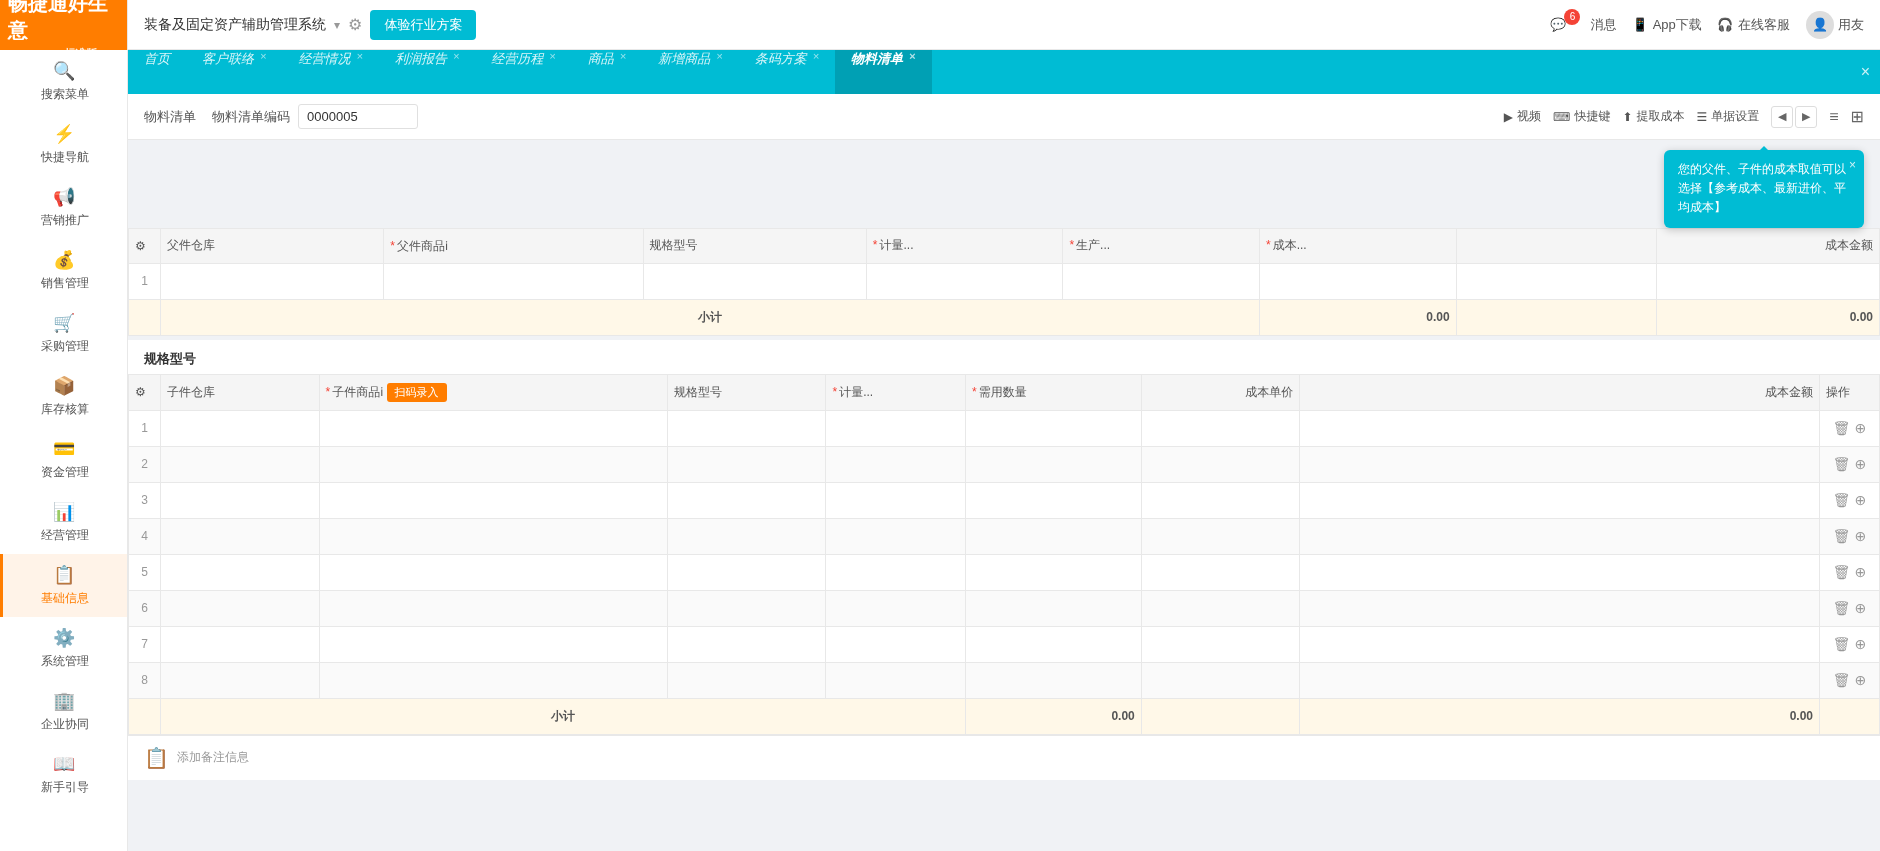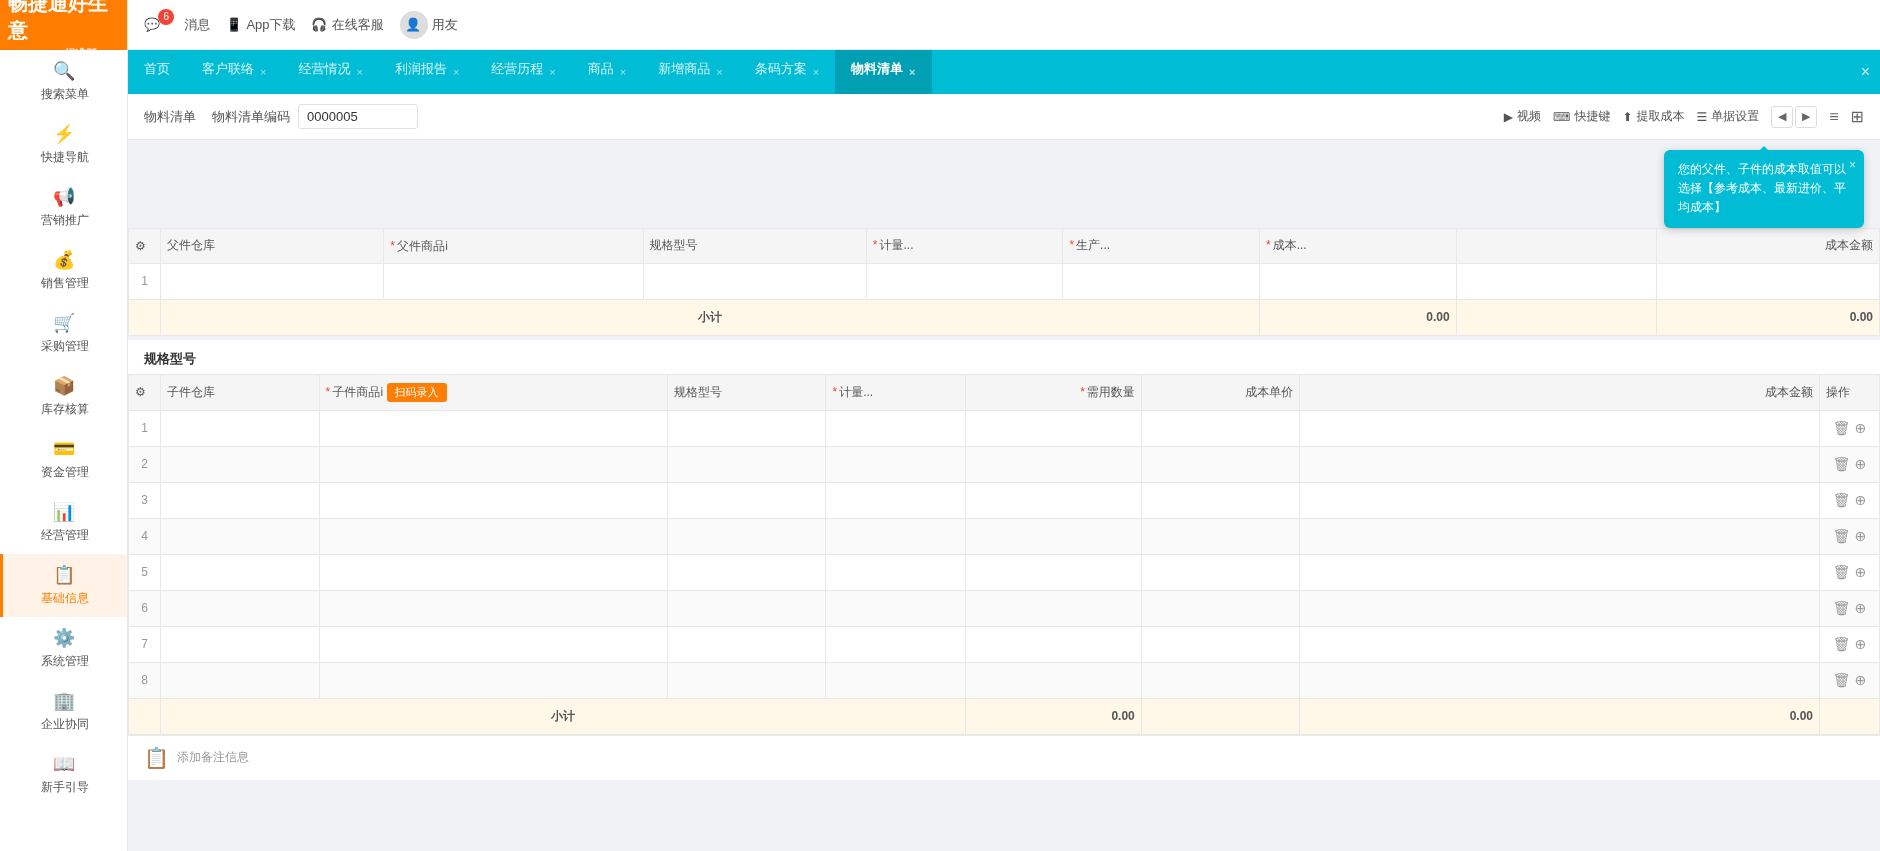--- a/index.html
+++ b/index.html
@@ -91,27 +91,28 @@
     
     .nav-tabs {
       height: 44px;
       background: #00bcd4;
       display: flex;
       align-items: stretch;
       overflow: hidden;
     }
     .nav-tab {
       display: flex;
-      align-items: flex-end;
-      padding: 16px 16px;
+      align-items: flex-start;
+      padding: 0 16px;
       color: rgba(255,255,255,0.85);
       cursor: pointer;
       font-size: 13px;
       gap: 4px;
       white-space: nowrap;
+      font-style: italic;
     }
     .nav-tab.active { background: rgba(0,0,0,0.15); color: #fff; font-weight: bold; }
     .nav-tab .close-x { font-size: 11px; opacity: 0.7; margin-left: 2px; }
     .nav-tab-close-all {
       margin-left: auto;
       display: flex;
       align-items: center;
       padding: 0 10px;
       color: rgba(255,255,255,0.8);
       cursor: pointer;
@@ -313,20 +314,26 @@
       <div class="sidebar-item">
         <span class="icon">📖</span>
         <span>新手引导</span>
       </div>
     </div>
 </div>
 
 <div class="main">
 
   <div class="top-header">
+    <div class="top-header-left">
+      <span class="system-title">装备及固定资产辅助管理系统</span>
+      <span class="system-title-arrow">▾</span>
+      <span class="settings-btn">⚙</span>
+      <button class="trial-btn">体验行业方案</button>
+    </div>
     <div class="top-header-right">
       <div class="header-action">
         <span>💬</span>
         <span class="badge">6</span>
         <span>消息</span>
       </div>
       <div class="header-action">
         <span>📱</span>
         <span>App下载</span>
       </div>
@@ -471,21 +478,21 @@
           <thead>
             <tr>
               <th class="th-settings settings-col">⚙</th>
               <th>子件仓库</th>
               <th>
                 <span class="req">*</span>子件商品ℹ
                 <button class="scan-btn">扫码录入</button>
               </th>
               <th>规格型号</th>
               <th><span class="req">*</span>计量...</th>
-              <th style="text-align:right;"><span class="req">*</span>需用数量</th>
+              <th style=""><span class="req">*</span>需用数量</th>
               <th style="text-align:right;">成本单价</th>
               <th style="text-align:right; min-width:200px;">成本金额</th>
               <th class="col-actions">操作</th>
             </tr>
           </thead>
           <tbody id="child-tbody">
           <tr>
     <td class="row-num">1</td>
     <td></td>
     <td></td>

